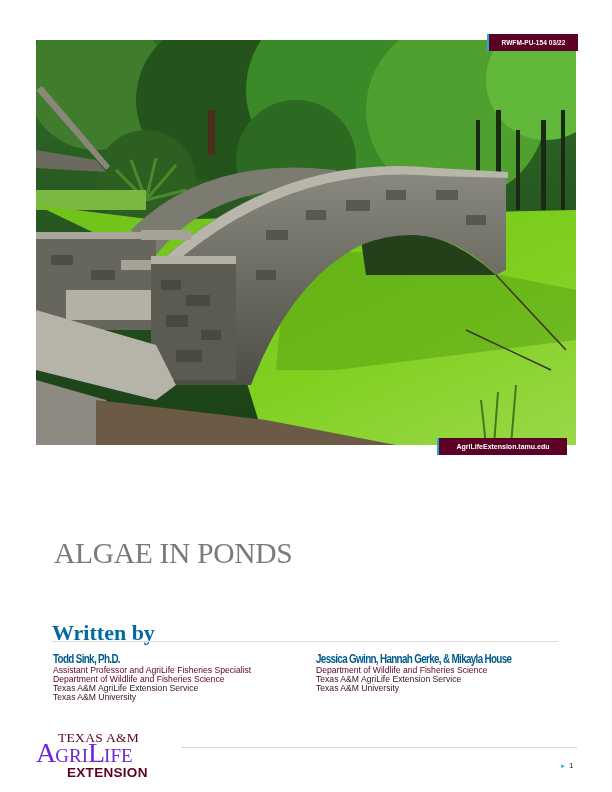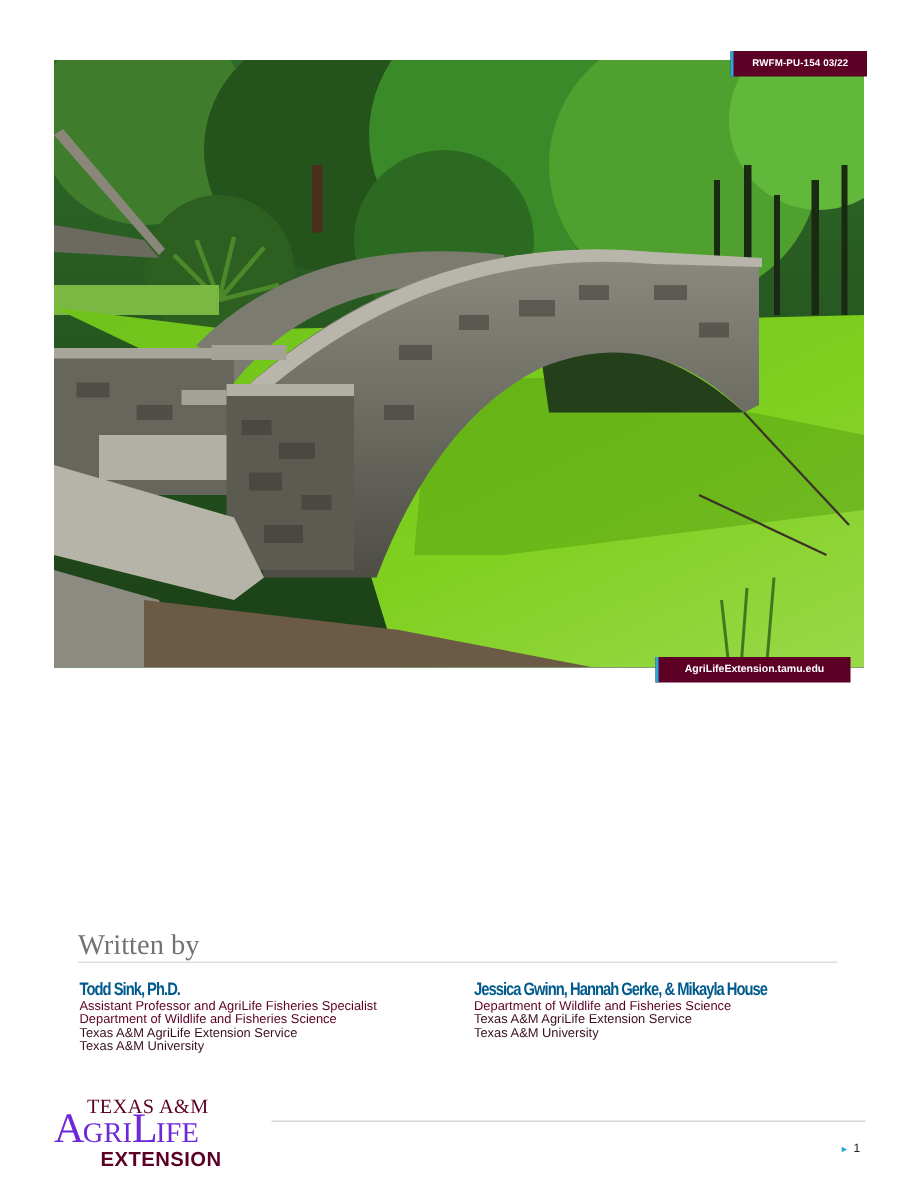--- a/index.html
+++ b/index.html
@@ -6,21 +6,21 @@
     body { width: 612px; height: 792px; position: relative; overflow: hidden; font-family: "DejaVu Sans", sans-serif; }
 
     .photo { position: absolute; left: 36px; top: 40px; width: 540px; height: 405px; overflow: hidden; background: #1f4a1c; }
     .photo svg { display: block; }
 
     .pub-tag { position: absolute; left: 487px; top: 34px; width: 91px; height: 17px; background: #5c0025; border-left: 2px solid #2aa7d9; color: #fff; font-family: "Liberation Sans", sans-serif; font-size: 6.5px; font-weight: bold; line-height: 17px; text-align: center; box-sizing: border-box; letter-spacing: 0.1px; }
     .url-tag { position: absolute; left: 437px; top: 438px; width: 130px; height: 17px; background: #5c0025; border-left: 2px solid #2aa7d9; color: #fff; font-family: "Liberation Sans", sans-serif; font-size: 7px; font-weight: bold; line-height: 17px; text-align: center; box-sizing: border-box; }
 
     .title { position: absolute; left: 54px; top: 508px; width: 520px; color: #7a7a7a; font-family: "Liberation Serif", serif; font-size: 29.5px; line-height: 30px; letter-spacing: -0.3px; margin: 0; font-weight: normal; }
 
-    .written-by { position: absolute; left: 52px; top: 620px; color: #737373; font-family: "Liberation Serif", serif; font-size: 19px; margin: 0; font-weight: normal; }
+    .written-by { position: absolute; left: 52px; top: 620px; color: #0369a1; font-family: "Liberation Serif", serif; font-size: 22px; margin: 0; font-weight: bold; }
     .wb-rule { position: absolute; left: 52px; top: 641px; width: 506px; height: 1px; background: #dcdcdc; }
 
     .author { position: absolute; top: 653px; font-family: "Liberation Sans", sans-serif; }
     .author.a1 { left: 53px; }
     .author.a2 { left: 316px; }
     .author .name { color: #005a8c; font-family: "Liberation Sans", sans-serif; font-size: 12px; font-weight: bold; letter-spacing: -0.8px; transform: scaleX(0.82); transform-origin: left; white-space: nowrap; line-height: 13px; }
     .author .line { font-size: 8.6px; line-height: 9px; white-space: nowrap; }
     .author .line.maroon { color: #5c0025; }
     .author .line.dark { color: #3a1020; }
 
@@ -137,20 +137,21 @@
       <line x1="475" y1="405" x2="480" y2="345"></line>
     </g>
   </svg>
 </div>
 
 <div class="pub-tag">RWFM-PU-154   03/22</div>
 <div class="url-tag">AgriLifeExtension.tamu.edu</div>
 
 <h1 class="title">
   <br>
+  <span>ALGAE IN PONDS</span>
 </h1>
 
 <h2 class="written-by">Written by</h2>
 <div class="wb-rule"></div>
 
 <div class="author a1">
   <div class="name">Todd Sink, Ph.D.</div>
   <div class="line maroon">Assistant Professor and AgriLife Fisheries Specialist</div>
   <div class="line maroon">Department of Wildlife and Fisheries Science</div>
   <div class="line dark">Texas A&amp;M AgriLife Extension Service</div>

